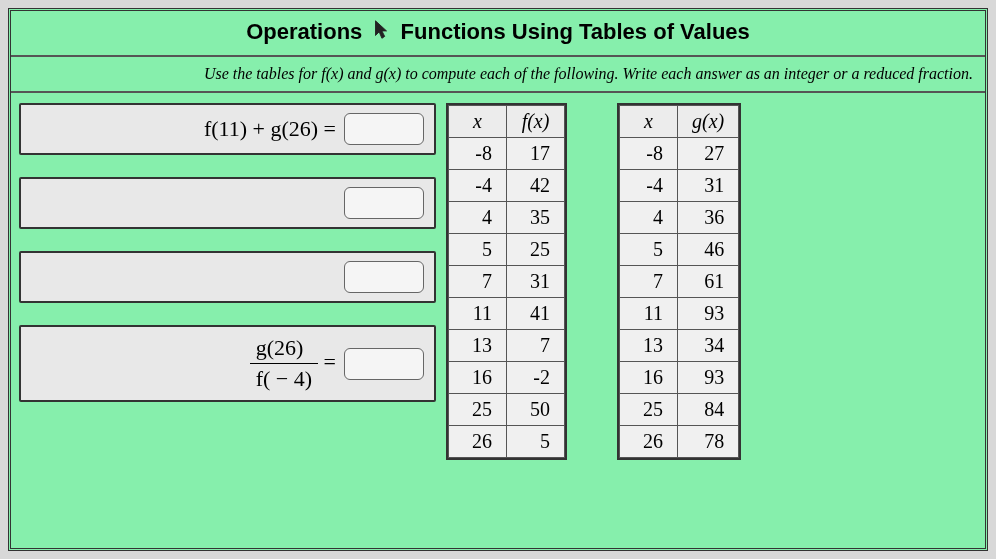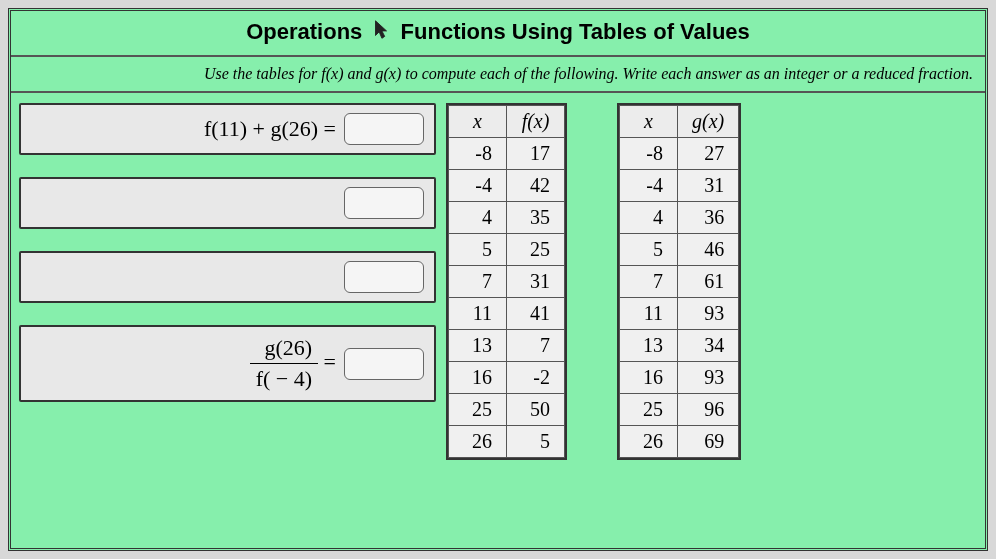--- a/index.html
+++ b/index.html
@@ -72,21 +72,21 @@
       height: 32px;
       border: 1px solid #666;
       border-radius: 6px;
       background: #f5f5f5;
       font-size: 18px;
       text-align: center;
     }
     .frac {
       display: inline-block;
       vertical-align: middle;
-      text-align: right;
+      text-align: left;
       margin-left: 48px;
     }
     .frac .num {
       display: block;
       border-bottom: 1.5px solid #000;
       padding: 0 6px 2px;
     }
     .frac .den {
       display: block;
       padding: 2px 6px 0;
@@ -269,25 +269,25 @@
             <tr>
                 <td>13</td>
                 <td>34</td>
               </tr>
             <tr>
                 <td>16</td>
                 <td>93</td>
               </tr>
             <tr>
                 <td>25</td>
-                <td>96</td>
+                <td>84</td>
               </tr>
             <tr>
                 <td>26</td>
-                <td>69</td>
+                <td>78</td>
               </tr>
           </tbody>
         </table>
       </div>
 
     </div>
 
   </div>
 
 </div>

